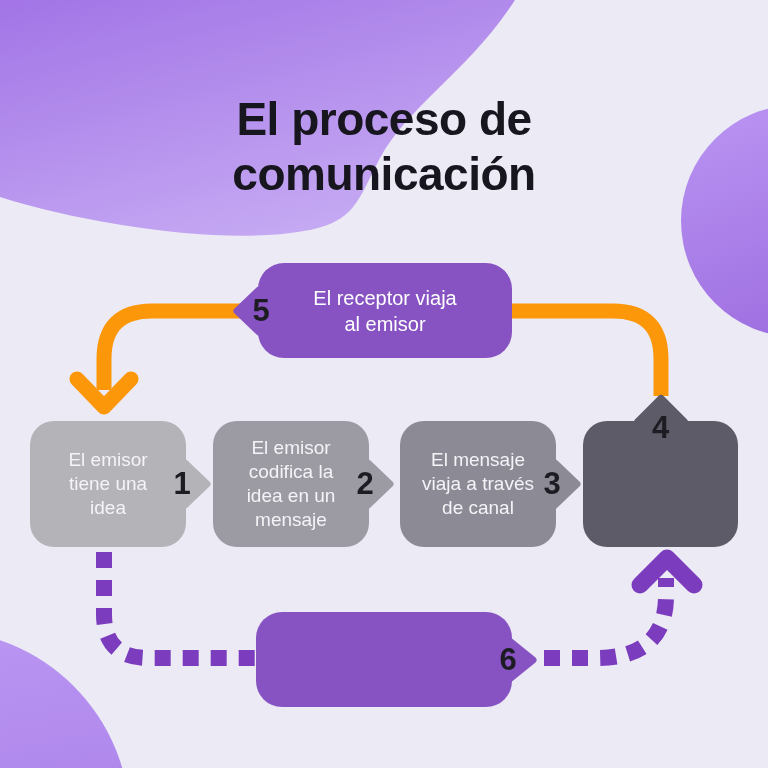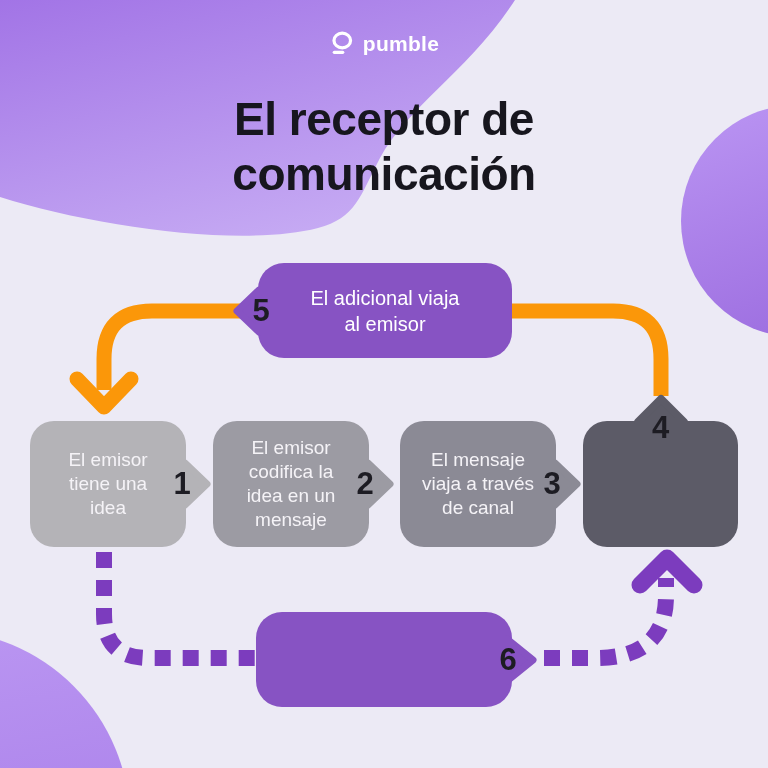--- a/index.html
+++ b/index.html
@@ -84,37 +84,30 @@
       <path d="M509 311 H613 Q661 311 661 359 V396" stroke-width="15"></path>
     </g>
 
     <g stroke="#7c3cbe" fill="none">
       <path d="M104 552 V614 Q104 658 148 658 H260" stroke-width="16" stroke-dasharray="16 12"></path>
       <path d="M544 658 H596 Q666 658 666 596 V578" stroke-width="16" stroke-dasharray="16 12"></path>
       <path d="M640 585 L667 558 L694 585" stroke-width="17" stroke-linecap="round" stroke-linejoin="round"></path>
     </g>
   </svg>
 
-  <div class="logo">
-    <svg width="26" height="26" viewBox="0 0 26 26">
-      <ellipse cx="13.5" cy="9.5" rx="8.3" ry="7.3" fill="none" stroke="#ffffff" stroke-width="3.2"></ellipse>
-      <line x1="5.5" y1="21.3" x2="14" y2="21.3" stroke="#ffffff" stroke-width="3.2" stroke-linecap="round"></line>
-    </svg>
-    <span>pumble</span>
-  </div>
 
-  <div class="title">El receptor de
+  <div class="title">El proceso de
 comunicación</div>
 
   <div class="box purple" id="box5">
     <svg class="tail tail-left" width="30" height="54" viewBox="0 0 30 54">
       <path d="M28 6 L6 27 L28 48 Z" fill="#8753c3" stroke="#8753c3" stroke-width="7" stroke-linejoin="round"></path>
     </svg>
     <span class="num num-left">5</span>
-    <span class="label">El adicional viaja
+    <span class="label">El receptor viaja
 al emisor</span>
   </div>
 
   <div class="box gray" id="box1">
     <svg class="tail tail-right" width="30" height="54" viewBox="0 0 30 54">
       <path d="M2 6 L24 27 L2 48 Z" fill="#b4b3b7" stroke="#b4b3b7" stroke-width="7" stroke-linejoin="round"></path>
     </svg>
     <span class="num num-right">1</span>
     <span class="label">El emisor
 tiene una

